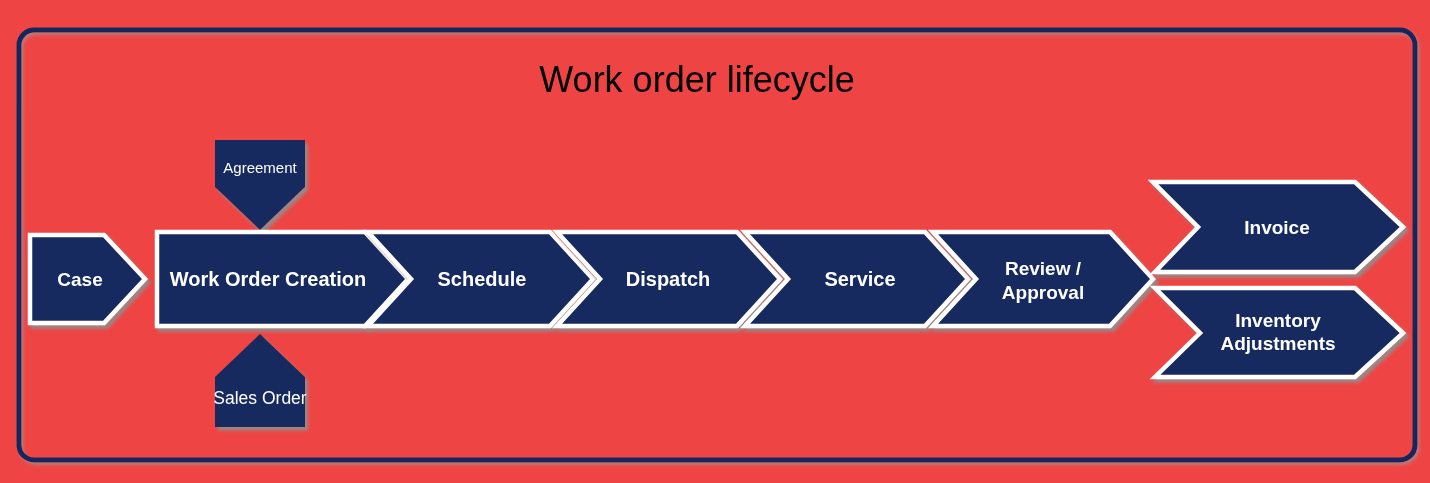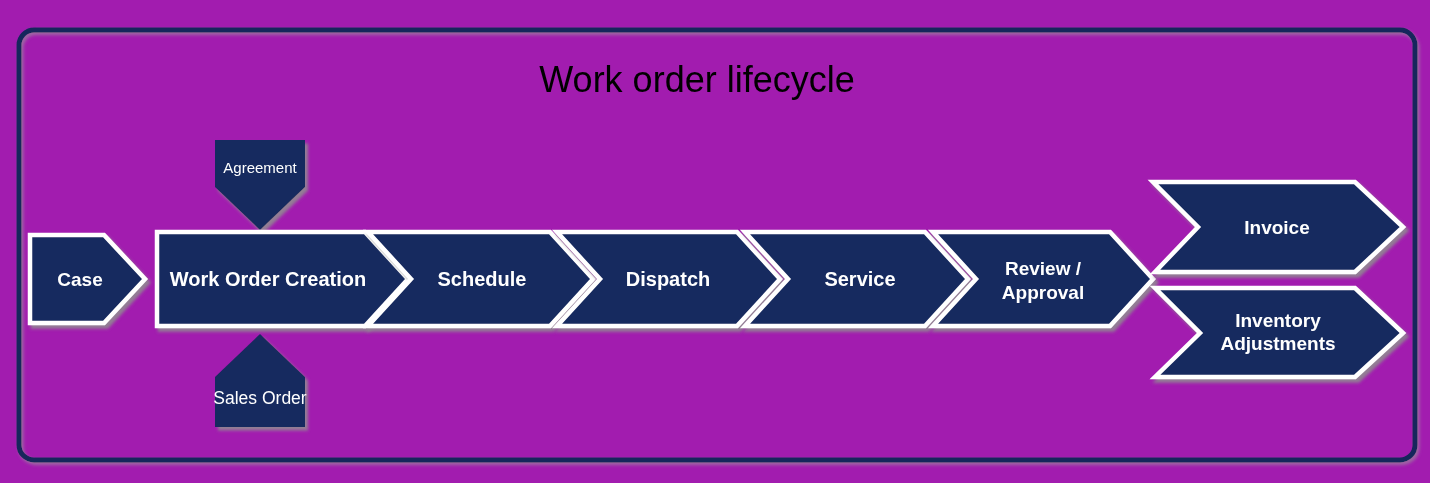--- a/index.html
+++ b/index.html
@@ -4,21 +4,21 @@
 <style>
   html, body {
     margin: 0;
     padding: 0;
     background: #ffffff;
   }
   .stage {
     position: relative;
     width: 1430px;
     height: 483px;
-    background: #a21caf;
+    background: #ef4444;
     overflow: hidden;
     font-family: "Liberation Sans", sans-serif;
   }
   svg { display: block; }
   .shape {
     stroke: #ffffff;
     stroke-width: 4.5;
     stroke-linejoin: miter;
     filter: url(#shape-shadow);
   }

